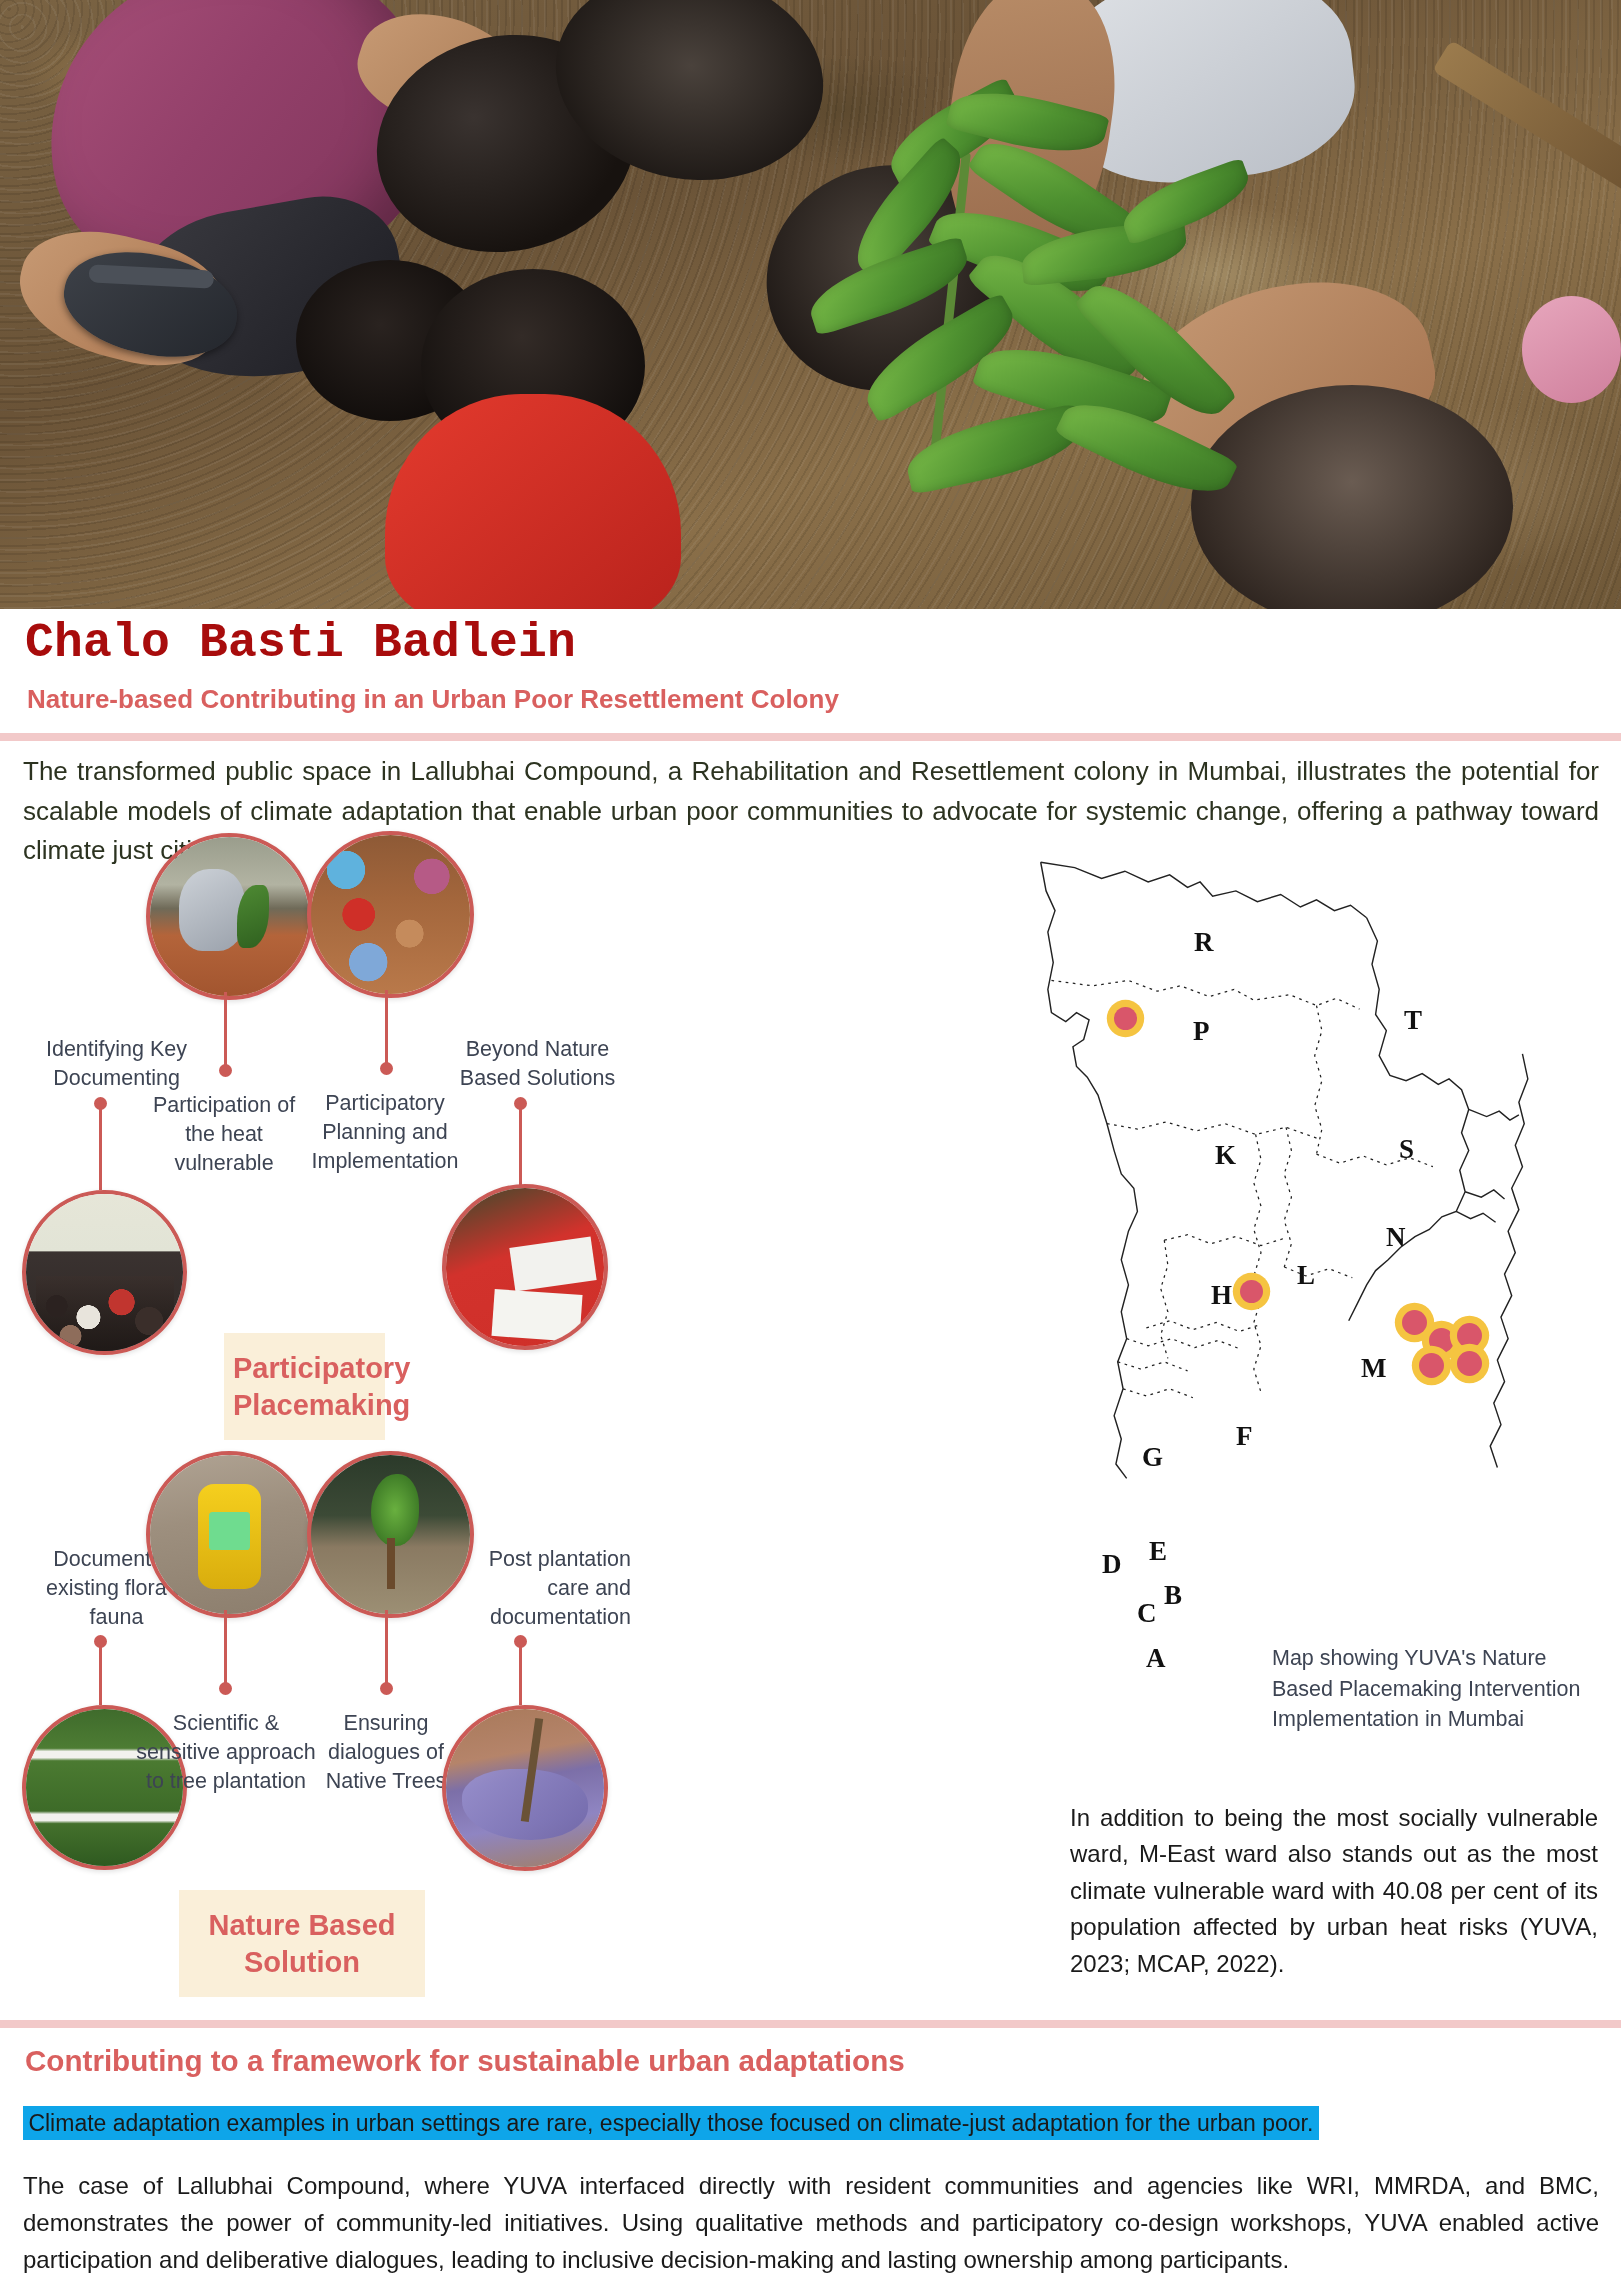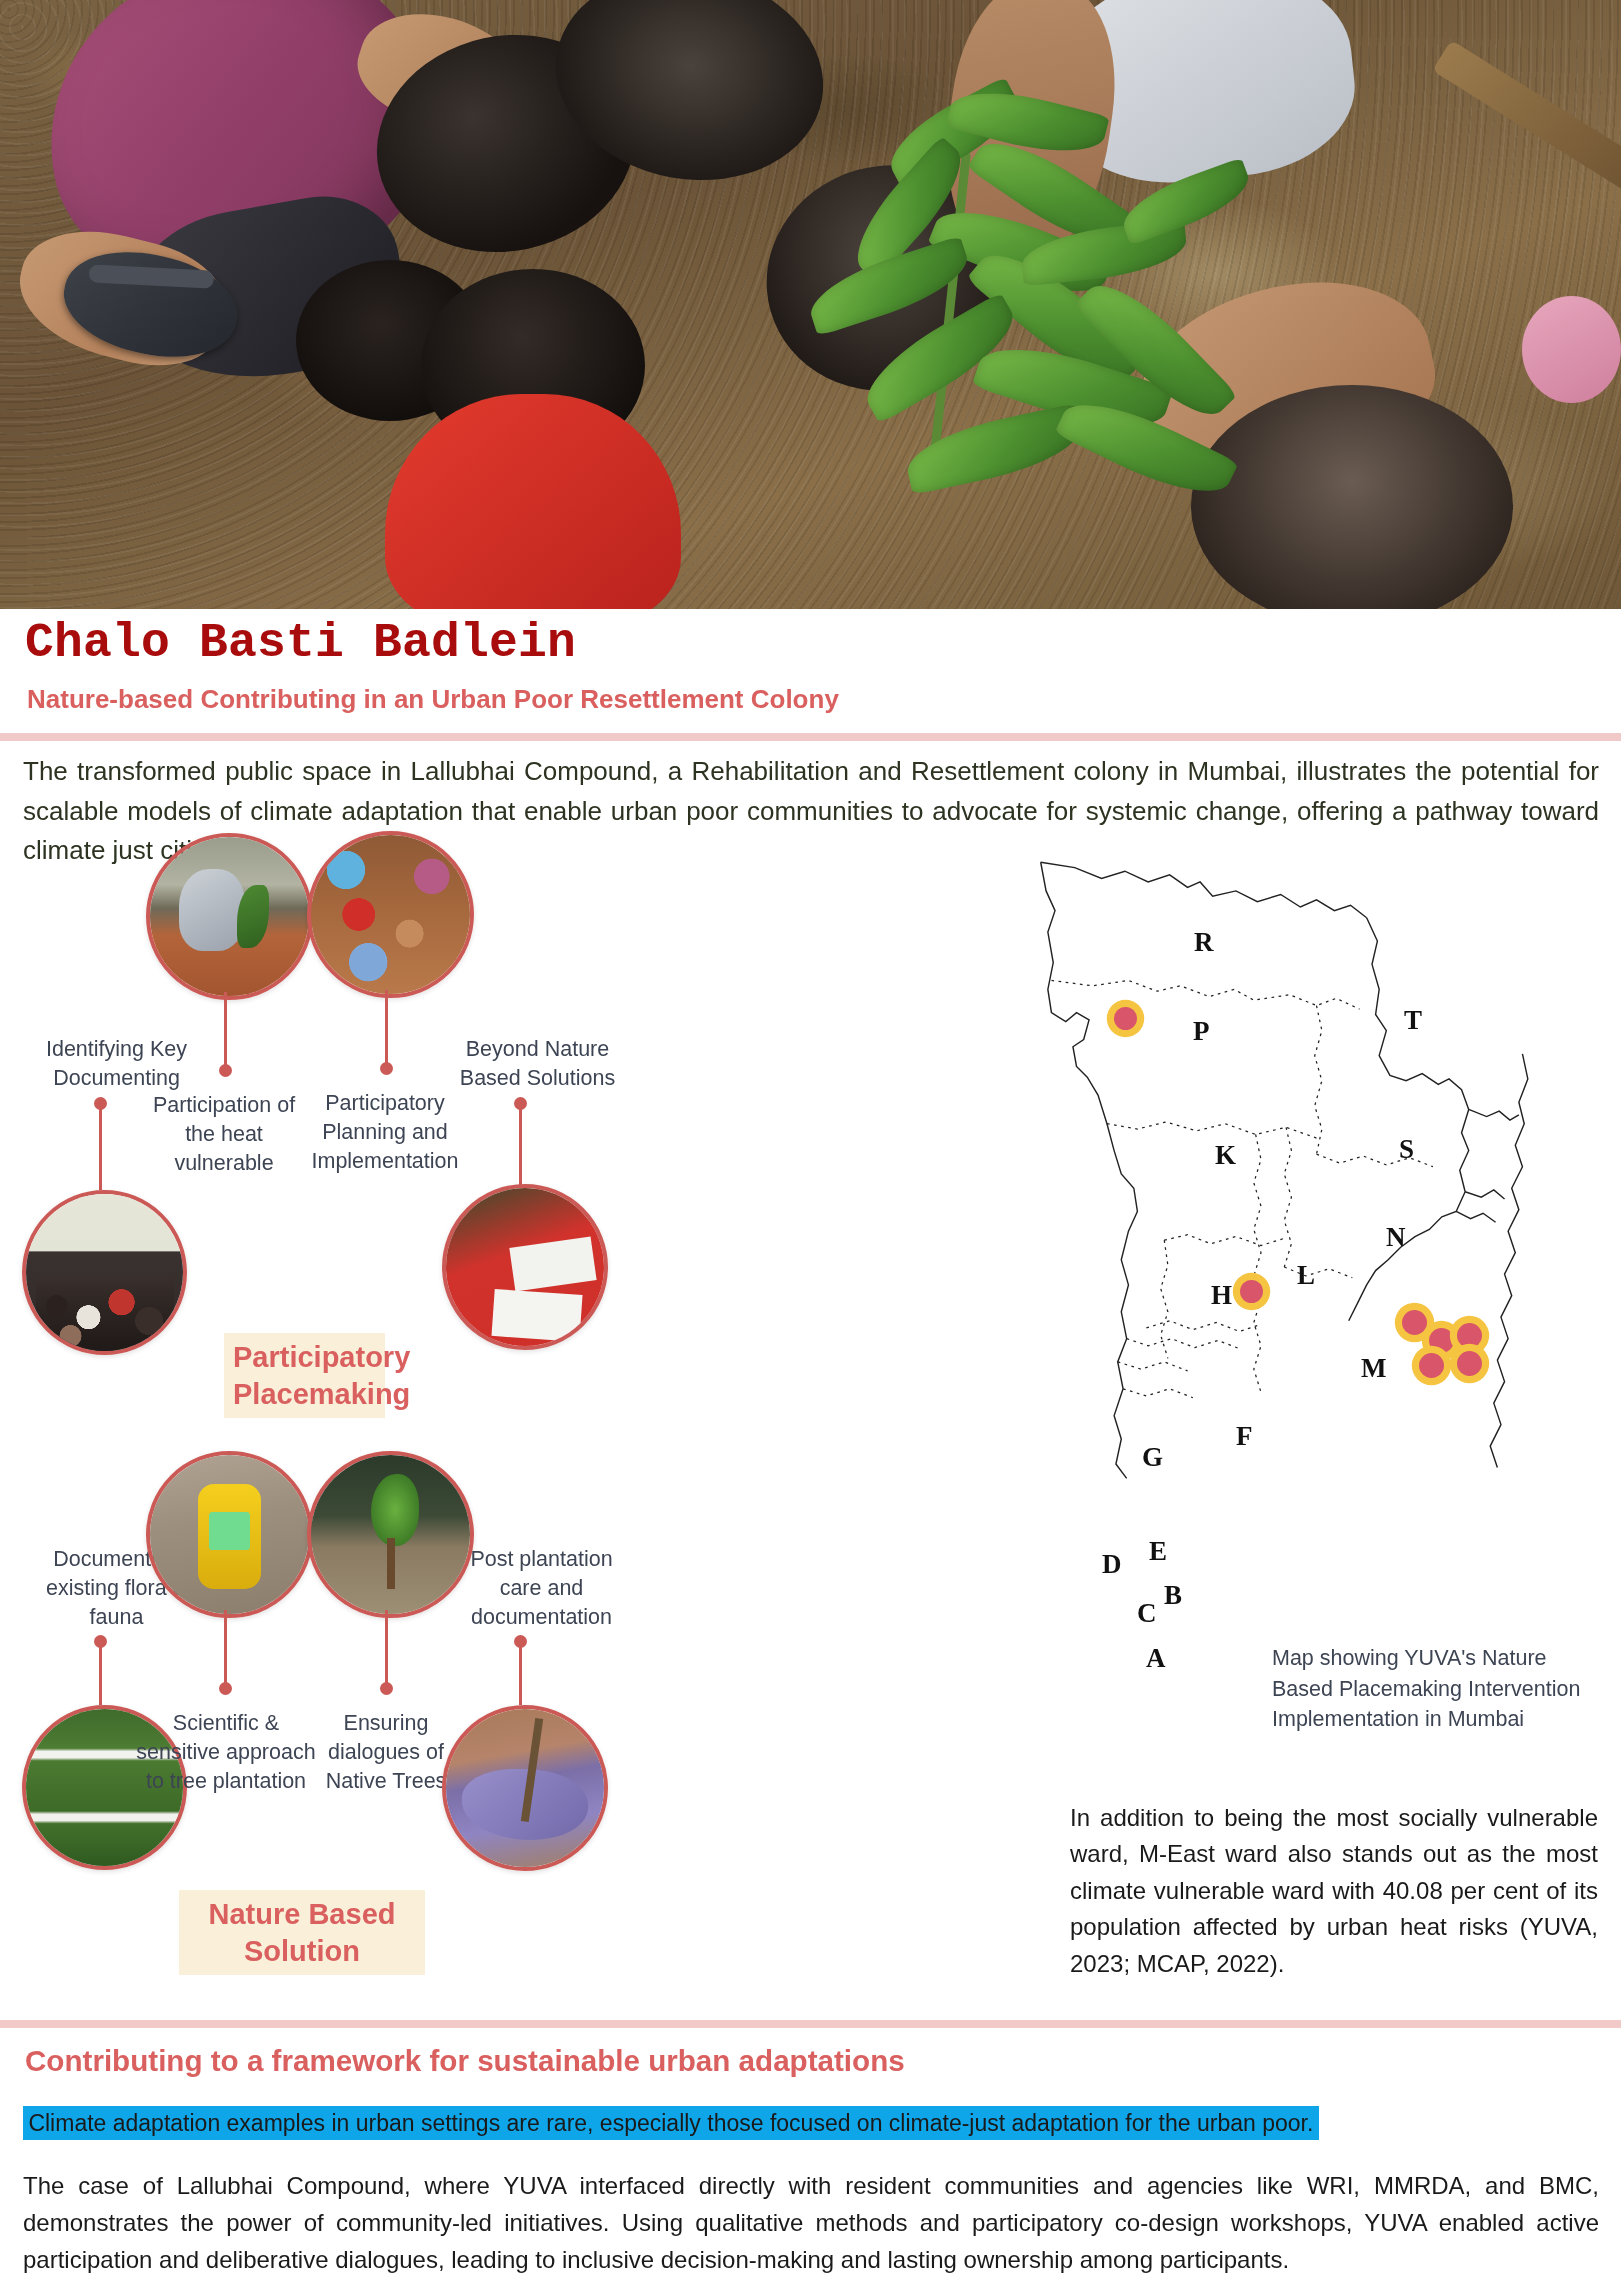--- a/index.html
+++ b/index.html
@@ -175,21 +175,21 @@
     position:absolute;font-size:21.5px;line-height:1.34;
     color:#3D4453;text-align:center;
   }
   .conn{position:absolute;width:2.7px;background:#CB5A56;}
   .dot{
     position:absolute;width:13.4px;height:13.4px;border-radius:50%;
     background:#CB5A56;
   }
   .tag{
     position:absolute;font-size:29px;font-weight:bold;color:#D9605F;
-    background:#FAEFD9;padding:6px 9px;line-height:1.26;text-align:center;
+    background:#FAEFD9;padding:17px 9px;line-height:1.26;text-align:center;
   }
 
   
   .ph{position:absolute;inset:0;}
   .ph-meeting{background:
       linear-gradient(180deg,#e6e6d8 0%,#e2e4d6 36%,#3a3230 37%,#2d2724 100%);
   }
   .ph-meeting:before{content:"";position:absolute;left:6%;top:52%;width:88%;height:48%;
       background:
       radial-gradient(circle 18px at 15% 40%,#2b2220 0%,#2b2220 60%,rgba(0,0,0,0) 62%),
@@ -369,21 +369,21 @@
   <div class="dot" style="left:219px;top:822px;"></div>
   <div class="lbl" style="left:134px;top:849px;width:184px;">Scientific &amp; sensitive approach to tree plantation</div>
 
   <div class="circ" style="left:307px;top:591px;width:159px;height:159px;">
     <div class="ph ph-sapling"></div>
   </div>
   <div class="conn" style="left:385px;top:750px;height:74px;"></div>
   <div class="dot" style="left:380px;top:822px;"></div>
   <div class="lbl" style="left:303px;top:849px;width:166px;">Ensuring  dialogues of Native Trees</div>
 
-  <div class="lbl" style="left:452px;top:685px;width:179px;">Post plantation care and documentation</div>
+  <div class="lbl" style="left:452px;top:685px;width:179px;text-align:right;">Post plantation care and documentation</div>
   <div class="dot" style="left:514px;top:775px;"></div>
   <div class="conn" style="left:519px;top:781px;height:64px;"></div>
   <div class="circ" style="left:442px;top:845px;width:158px;height:158px;">
     <div class="ph ph-postplant"></div>
   </div>
 
   <div class="tag" style="left:179px;top:1030px;width:228px;">Nature Based Solution</div>
 </div>
 
 <div class="mapbox">

